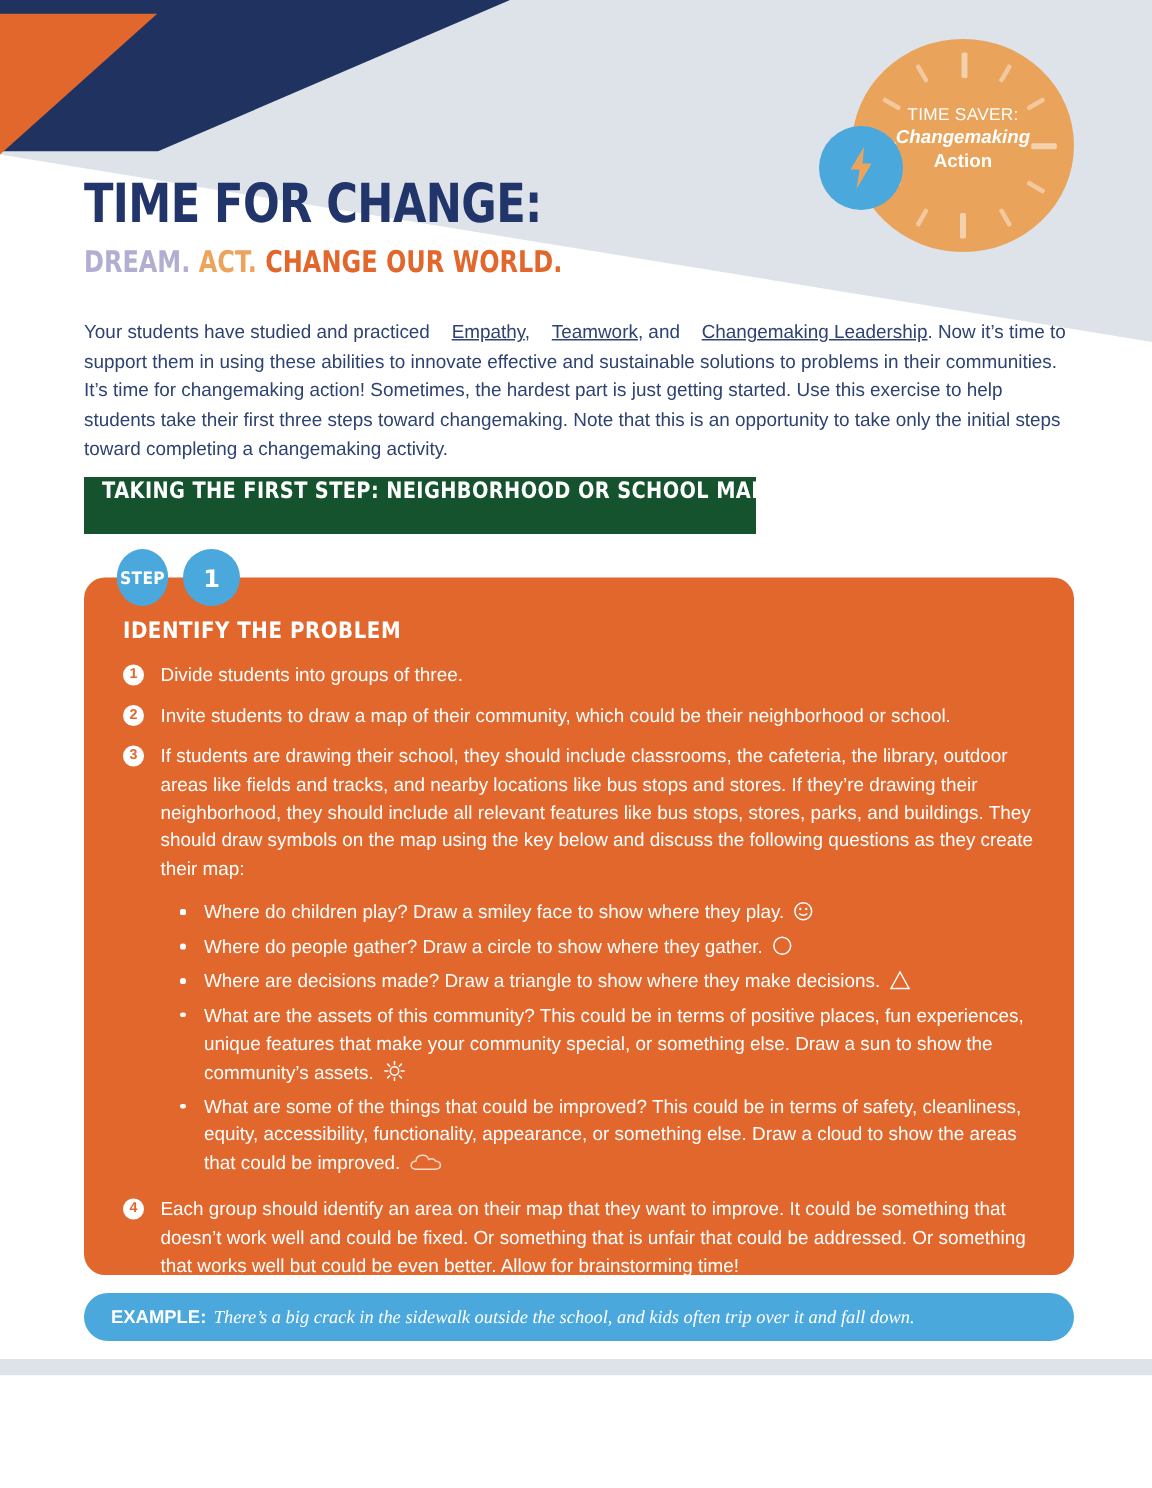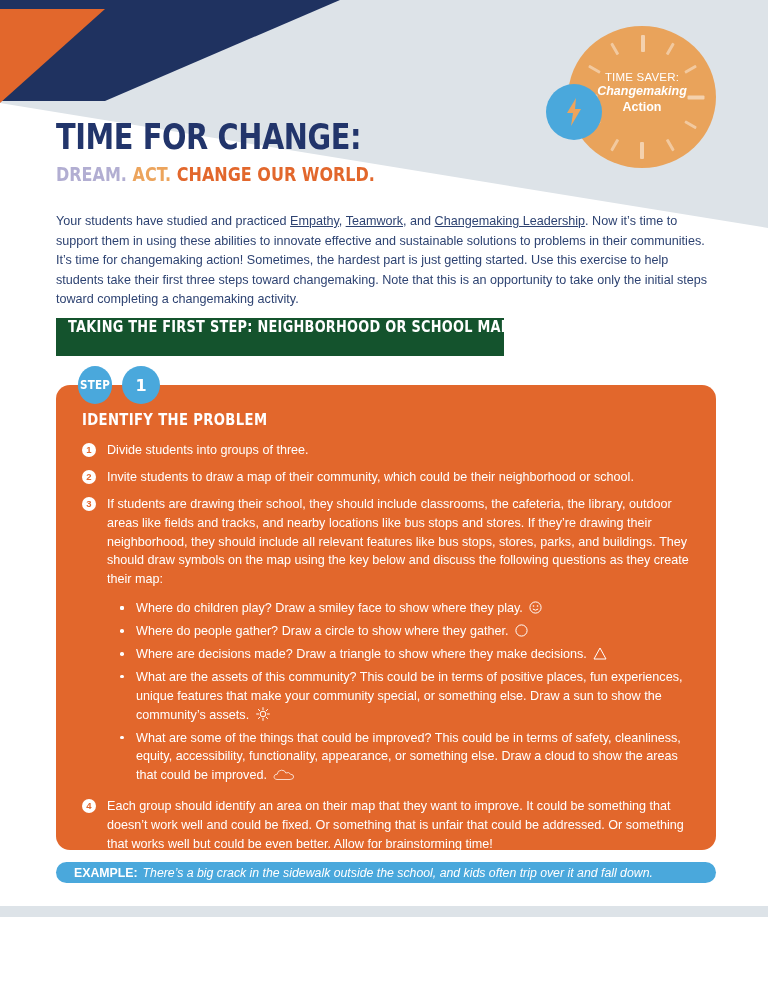--- a/index.html
+++ b/index.html
@@ -96,21 +96,21 @@
   }
   .sub-dream { color: #b2aed2; }
   .sub-act   { color: #eca45c; }
   .sub-world { color: #e2672c; }
 
   
   .intro {
     position: absolute; left: 56px; top: 212px; width: 660px;
     font-size: 12.6px; line-height: 1.55; color: #2e4372; z-index: 7;
   }
-  .intro u { text-decoration: underline; }
+  .intro u { text-decoration: underline; margin-left: 11px; }
 
   
   .banner {
     position: absolute; left: 56px; top: 318px;
     width: 448px; height: 38px;
     background: #14532d;
     display: flex; 
     z-index: 7;
   }
   .banner-text {
@@ -169,28 +169,28 @@
   .bulletdot {
     position: absolute; left: 2px; top: 7px;
     width: 3.5px; height: 3.5px; border-radius: 50%;
     background: #ffffff;
   }
   .sym { display: inline-block; vertical-align: -2px; margin-left: 3px; }
 
   
   .example {
     position: absolute; left: 56px; top: 862px;
-    width: 660px; height: 21px;
+    width: 660px; height: 32px;
     background: #4aa8dc; border-radius: 16px;
     display: flex; align-items: center;
     padding-left: 18px; z-index: 9;
     color: #ffffff; font-size: 12.3px;
   }
   .example b { font-weight: bold; margin-right: 5px; }
-  .example i { font-style: italic; }
+  .example i { font-style: italic; font-family: Liberation Serif, serif; }
 
   
   .footer-rule {
     position: absolute; left: 0; top: 906px; width: 768px; height: 11px;
     background: #dde3e8; z-index: 5;
   }
   .footer {
     position: absolute; left: 0; top: 917px; width: 768px; height: 75px;
     background: #ffffff; z-index: 5;
   }

